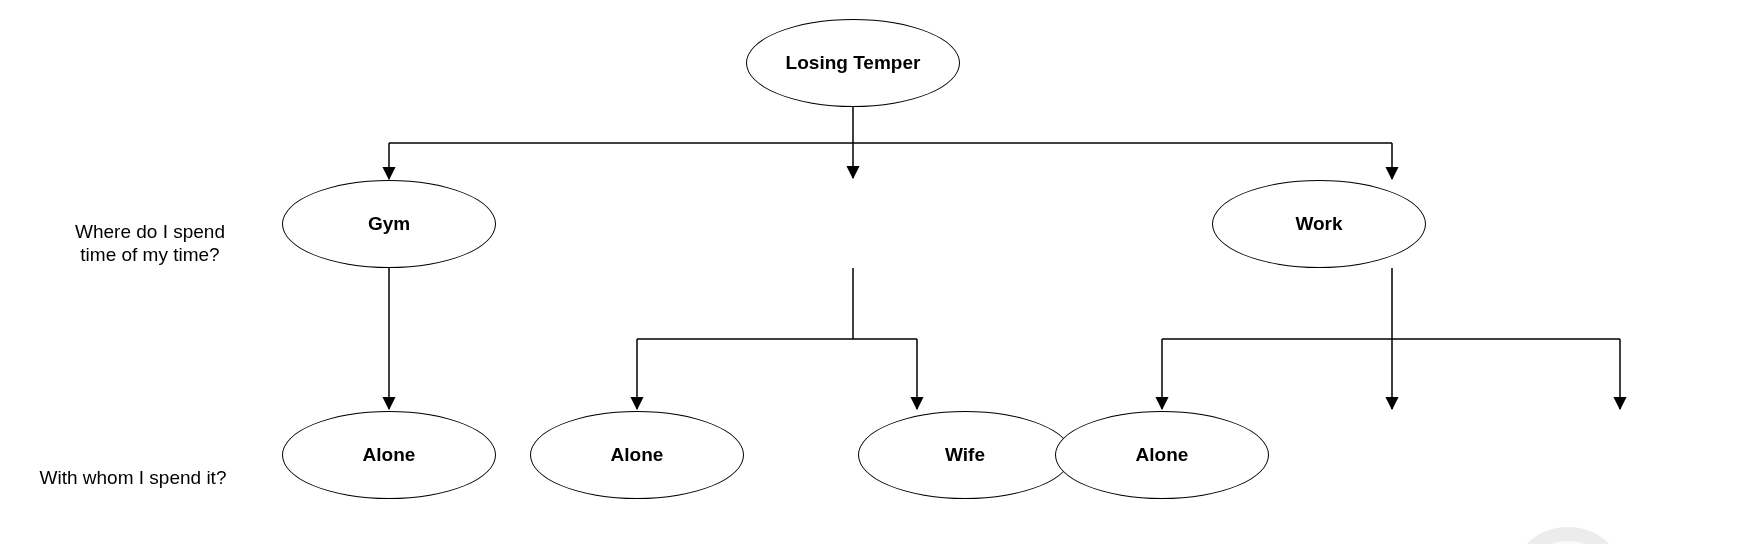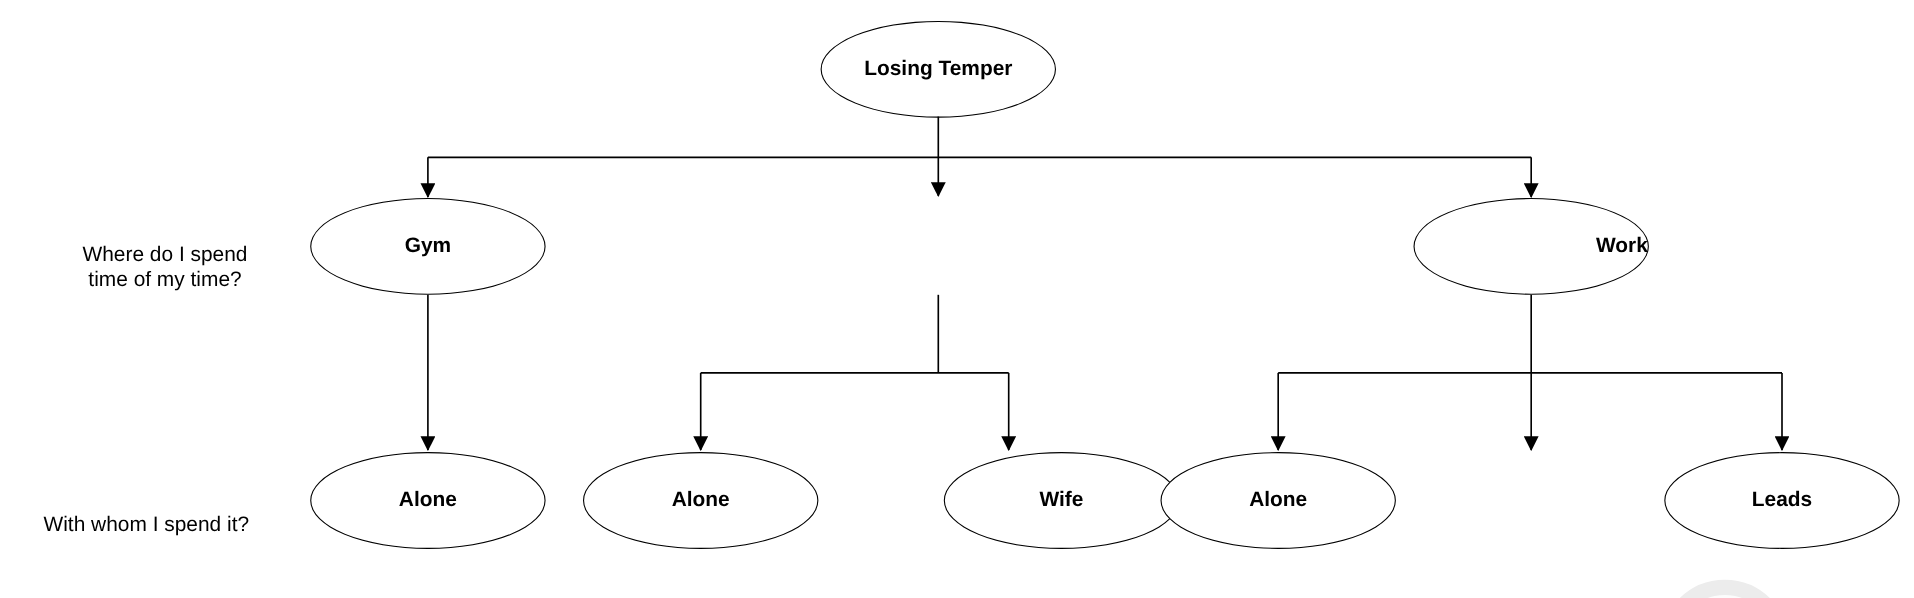--- a/index.html
+++ b/index.html
@@ -69,38 +69,35 @@
     <div>With whom I spend it?</div>
   </div>
 
   <div class="node" style="left:746px; top:19px;">
     <span class="node-label">Losing Temper</span>
   </div>
 
   <div class="node" style="left:282px; top:180px;">
     <span class="node-label">Gym</span>
   </div>
-  <div class="node" style="left:1285px; top:180px;justify-content:flex-end;">
+  <div class="node" style="left:1212px; top:180px;">
     <span class="node-label">Work</span>
   </div>
 
   <div class="node" style="left:282px; top:411px;">
     <span class="node-label">Alone</span>
   </div>
   <div class="node" style="left:530px; top:411px;">
     <span class="node-label">Alone</span>
   </div>
   <div class="node" style="left:858px; top:411px;">
     <span class="node-label">Wife</span>
   </div>
   <div class="node" style="left:1055px; top:411px;">
     <span class="node-label">Alone</span>
-  </div>
-  <div class="node" style="left:1513px; top:411px;">
-    <span class="node-label">Leads</span>
   </div>
 
   <svg class="edges" width="1740" height="544">
     <defs>
       <marker id="arrow" viewBox="0 0 10 10" refX="9.2" refY="5" markerWidth="9" markerHeight="9" orient="auto-start-reverse">
         <path d="M0,0 L10,5 L0,10 Z" fill="#000"></path>
       </marker>
     </defs>
     <g stroke="#000" stroke-width="1.5" fill="none">
 

